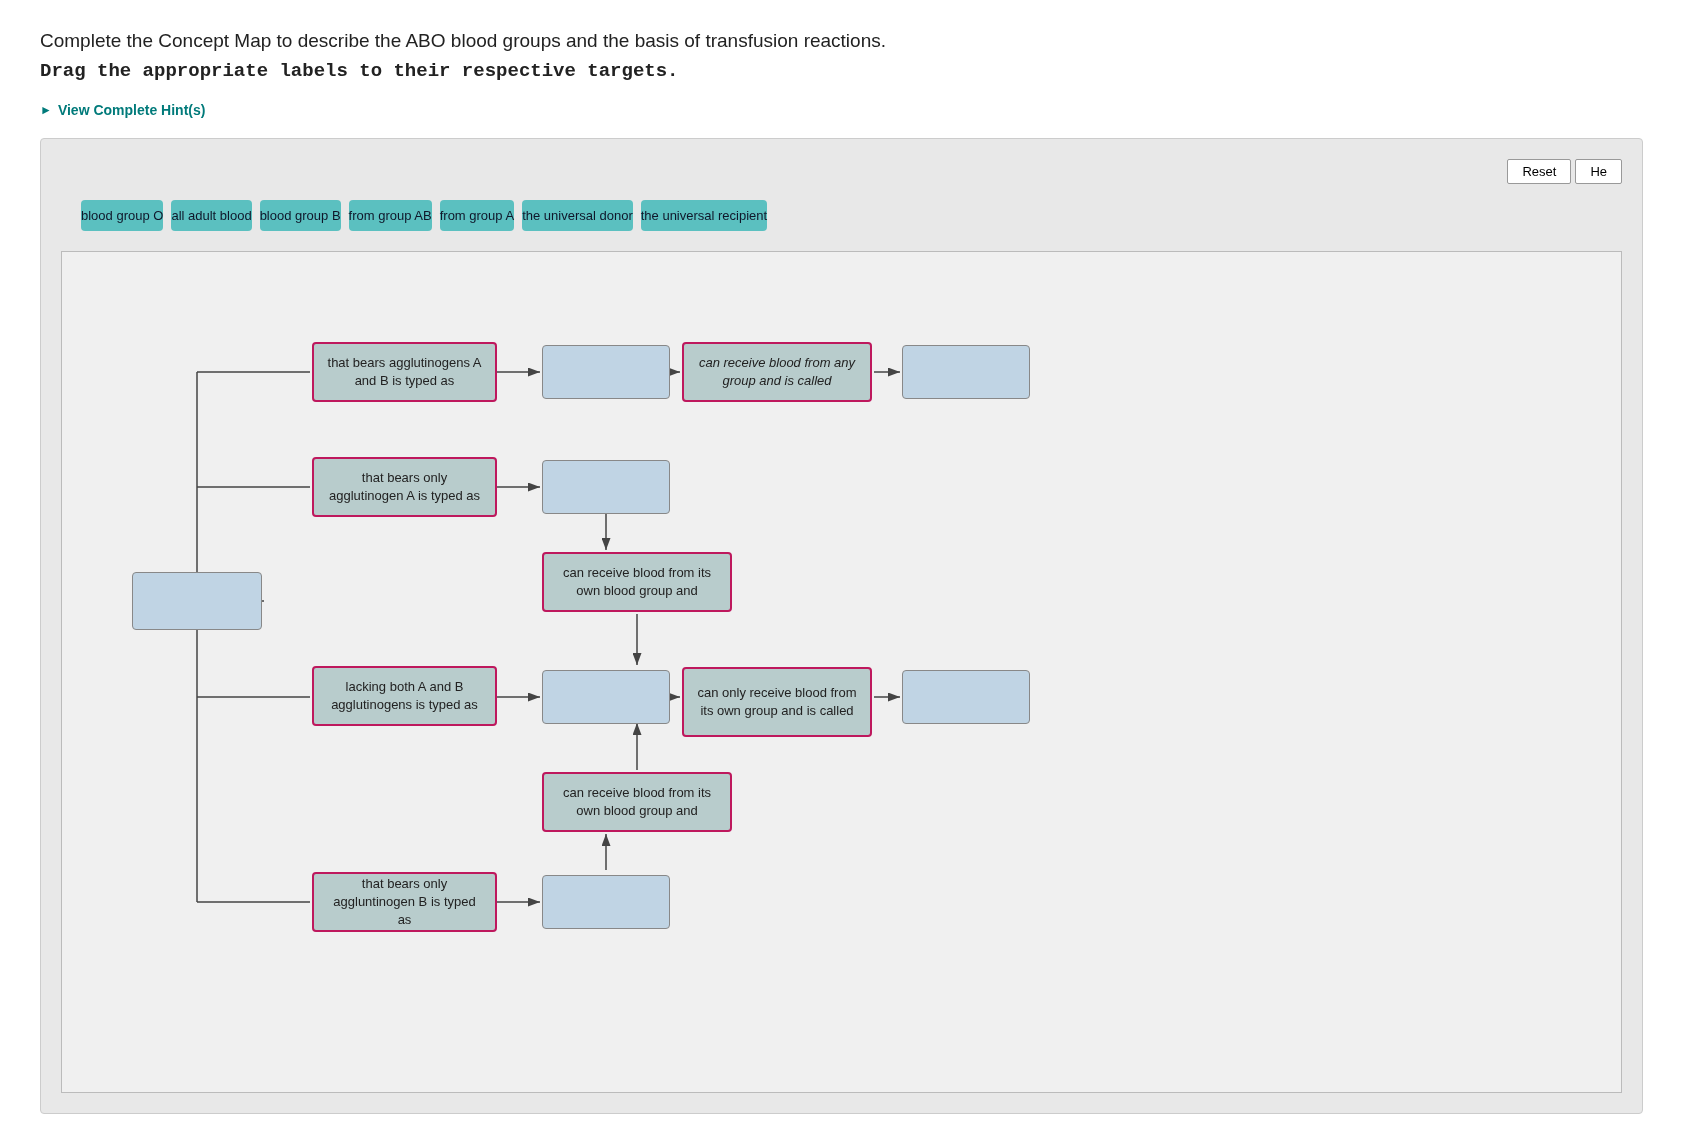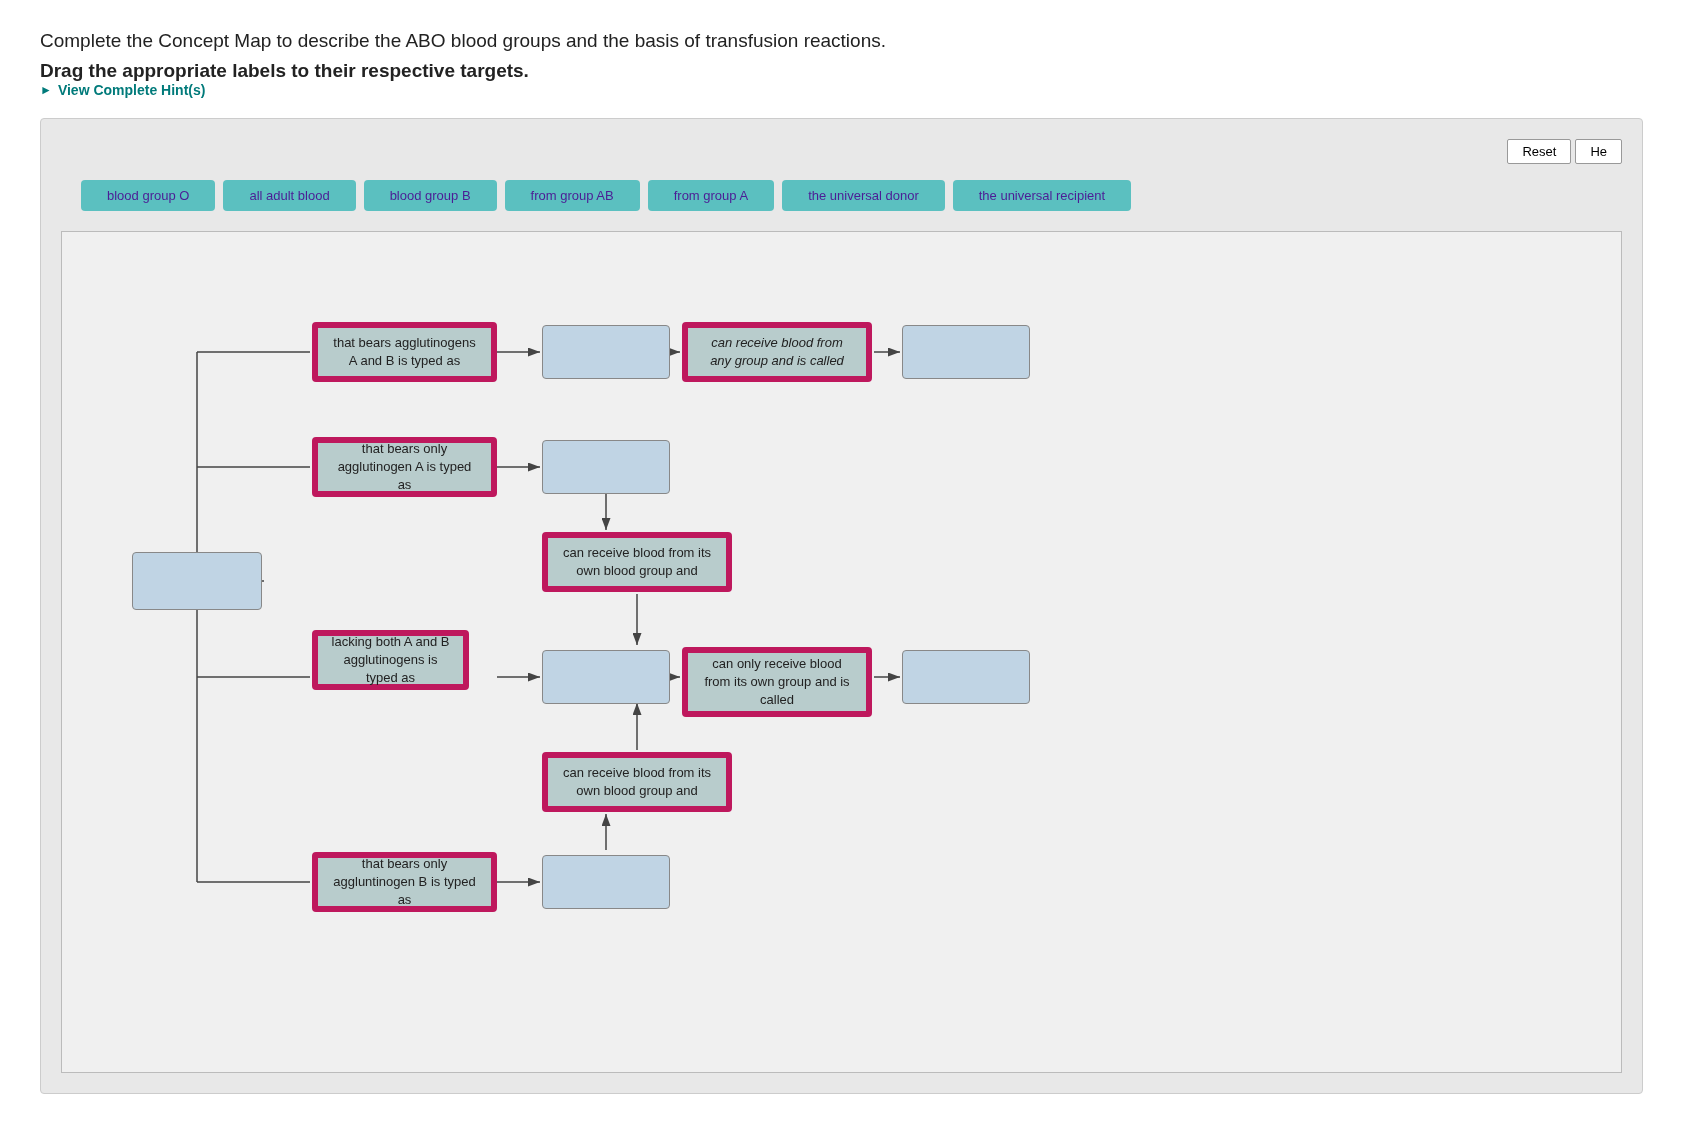--- a/index.html
+++ b/index.html
@@ -17,21 +17,22 @@
     }
 
     .instructions {
       margin-bottom: 8px;
       font-size: 19px;
       color: #222;
     }
 
     .instructions-bold {
       font-weight: bold;
-      margin-bottom: 0;
+      margin-bottom: 20px;
+      font-family: Liberation Mono, monospace;
     }
 
     .hint-link {
       color: #007a7a;
       font-weight: bold;
       display: flex;
       align-items: center;
       gap: 6px;
       margin-bottom: 20px;
       cursor: pointer;
@@ -71,24 +72,24 @@
     .labels-row {
       display: flex;
       gap: 8px;
       flex-wrap: wrap;
       margin-bottom: 20px;
       padding-left: 20px;
     }
 
     .label-chip {
       background: #5bc0c0;
-      color: #4c1d95;
+      color: #0f172a;
       border: none;
       border-radius: 4px;
-      padding: 8px 26px;
+      padding: 8px 0;
       font-size: 13px;
       cursor: grab;
       white-space: nowrap;
     }
 
     
     .concept-map-inner {
       background: #f0f0f0;
       border: 1px solid #bbb;
       padding: 30px 20px 30px 20px;
@@ -114,21 +115,21 @@
       overflow: visible;
     }
 
     
     .el {
       position: absolute;
     }
 
     .box-fixed {
       background: #b8cccc;
-      border: 6px solid #be185d;
+      border: 2px solid #be185d;
       border-radius: 4px;
       padding: 8px 12px;
       font-size: 13px;
       line-height: 1.4;
       text-align: center;
     }
 
     .box-drop {
       background: #c0d4e4;
       border: 1px solid #888;
@@ -218,21 +219,21 @@
         </div>
 
         <div class="el box-fixed" style="left:230px; top:175px; width:185px; height:60px; display:flex; align-items:center; justify-content:center;">
           that bears only agglutinogen A is typed as
         </div>
 
         <div class="el box-fixed" style="left:460px; top:270px; width:190px; height:60px; display:flex; align-items:center; justify-content:center;">
           can receive blood from its own blood group and
         </div>
 
-        <div class="el box-fixed" style="left:230px; top:368px; width:157px; height:60px; display:flex; align-items:center; justify-content:center;">
+        <div class="el box-fixed" style="left:230px; top:384px; width:185px; height:60px; display:flex; align-items:center; justify-content:center;">
           lacking both A and B agglutinogens is typed as
         </div>
 
         <div class="el box-fixed" style="left:600px; top:385px; width:190px; height:70px; display:flex; align-items:center; justify-content:center;">
           can only receive blood from its own group and is called
         </div>
 
         <div class="el box-fixed" style="left:460px; top:490px; width:190px; height:60px; display:flex; align-items:center; justify-content:center;">
           can receive blood from its own blood group and
         </div>

